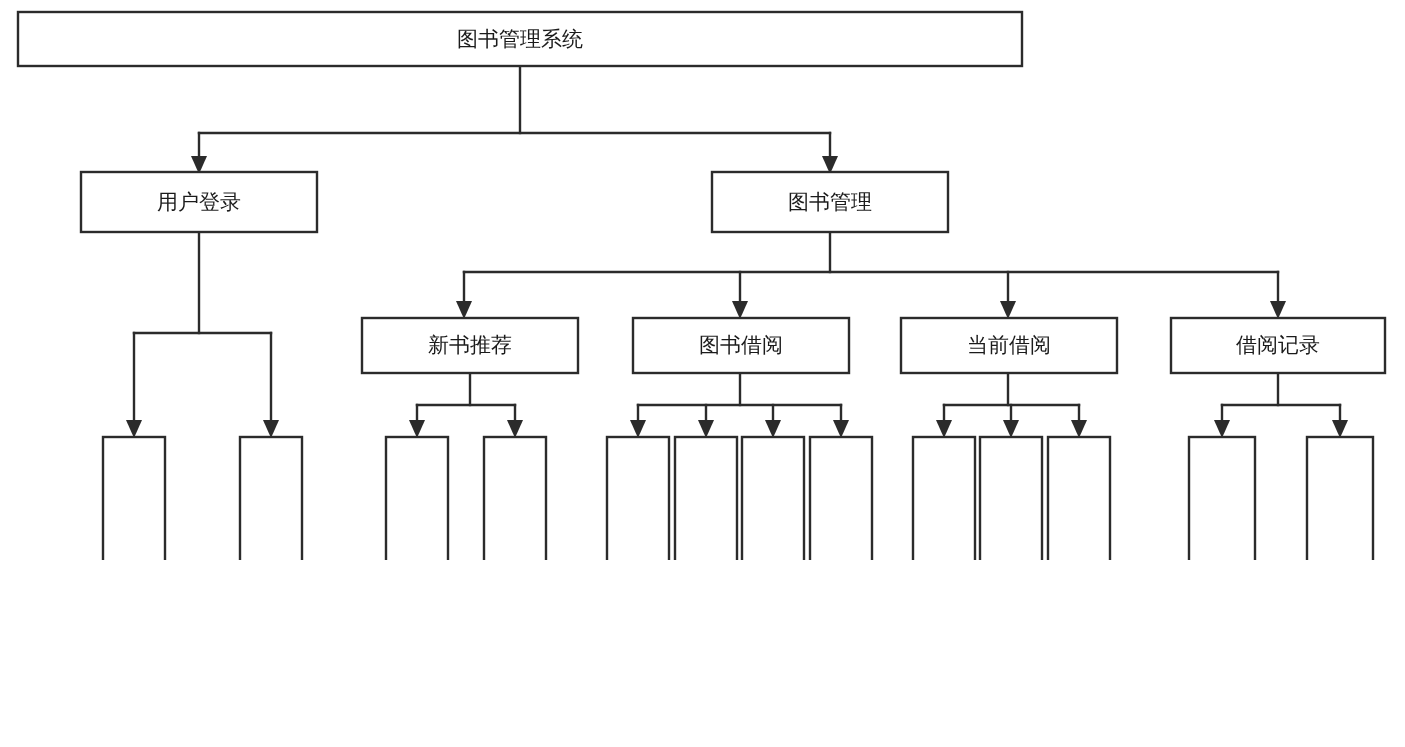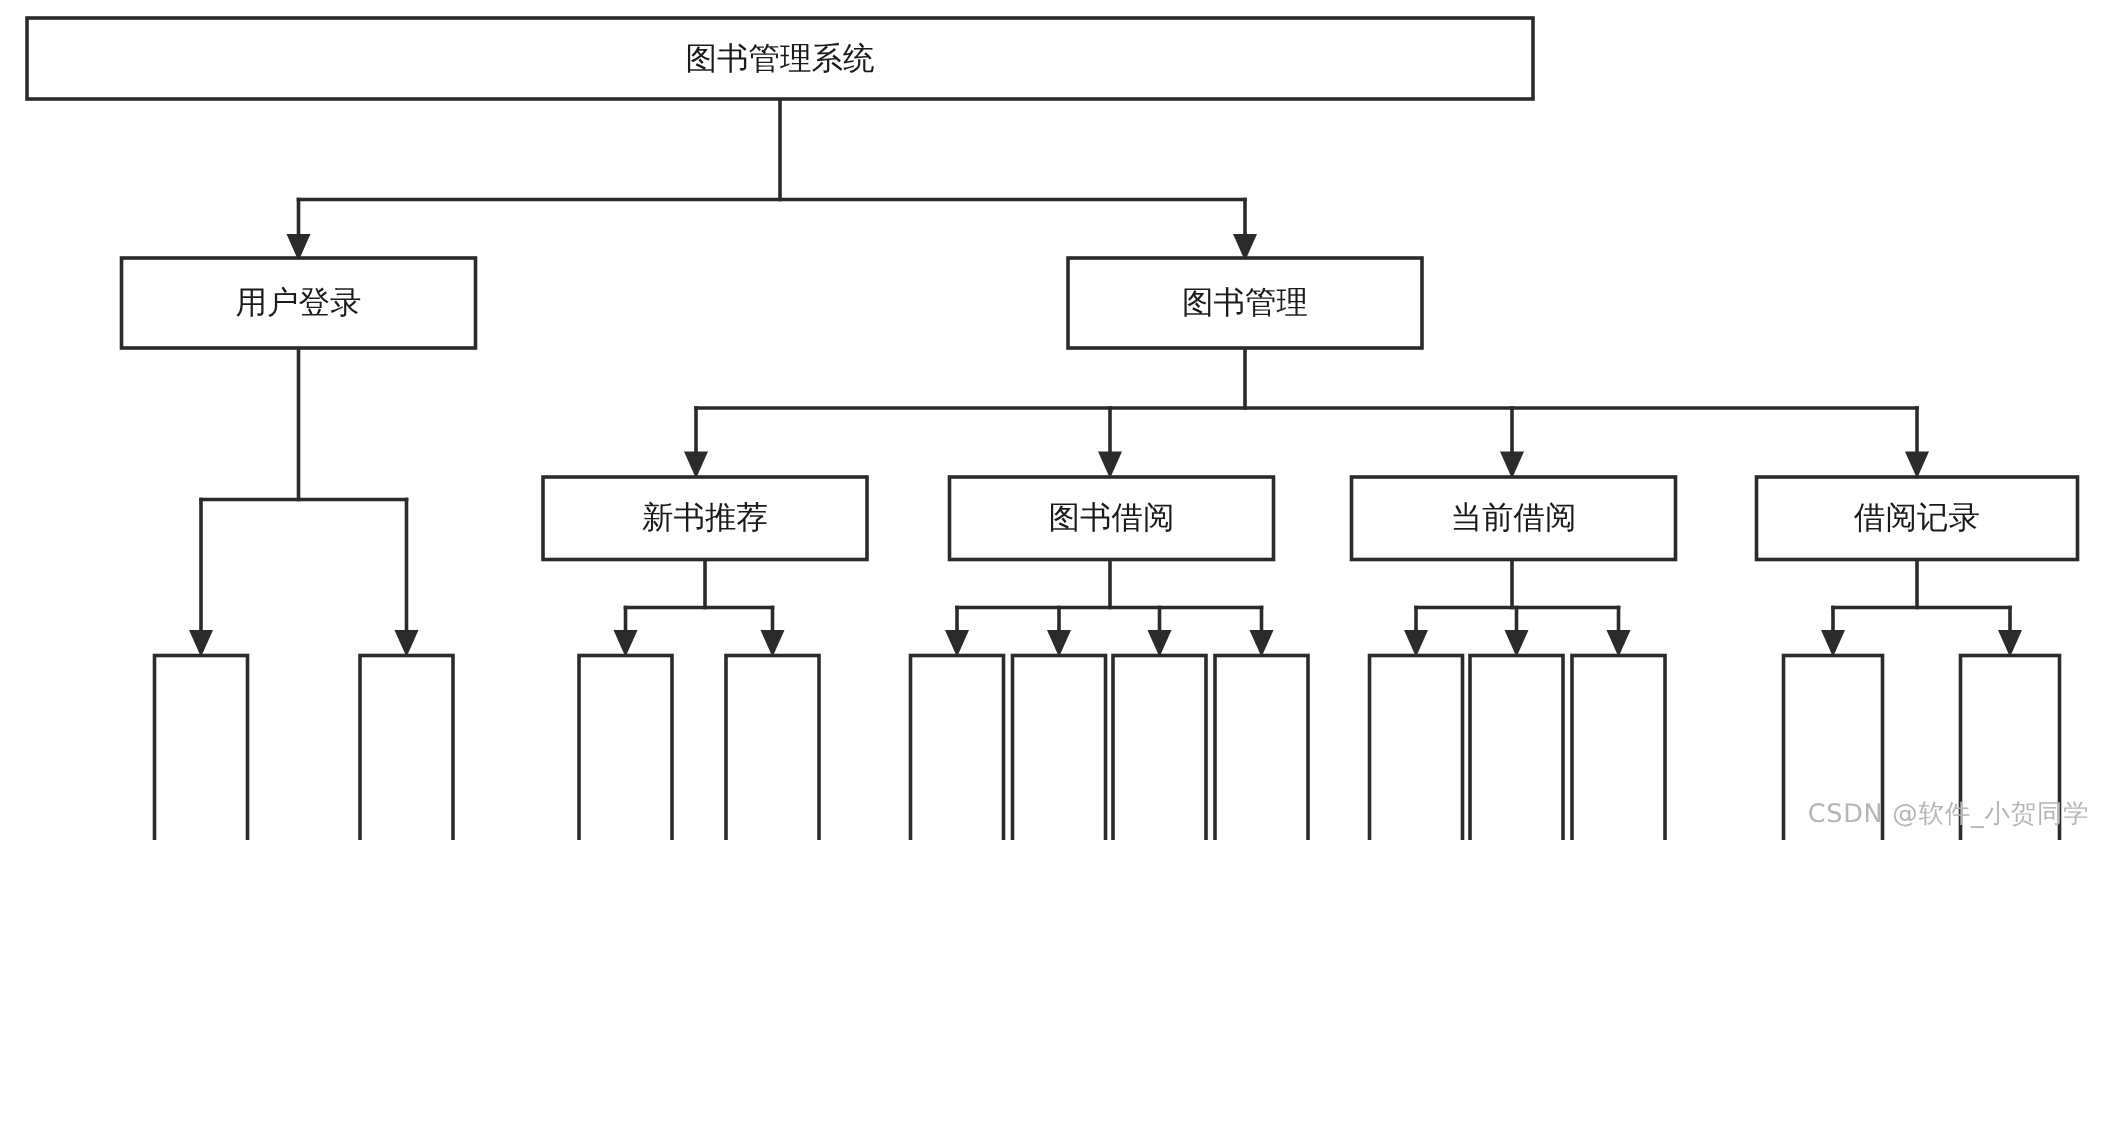--- a/index.html
+++ b/index.html
@@ -202,14 +202,13 @@
   <div class="node-label-v" style="left:742px; top:437px; width:62px; height:297px; display:flex; align-items:flex-start; justify-content:center; padding-top:8px; box-sizing:border-box;">编辑图书（管理员）</div>
   <div class="node-label-v" style="left:810px; top:437px; width:62px; height:297px; display:flex; align-items:center; justify-content:center;">借阅图书</div>
 
   <div class="node-label-v" style="left:913px; top:437px; width:62px; height:297px; display:flex; align-items:center; justify-content:center;">查询图书</div>
   <div class="node-label-v" style="left:980px; top:437px; width:62px; height:297px; display:flex; align-items:center; justify-content:center;">归还图书</div>
   <div class="node-label-v" style="left:1048px; top:437px; width:62px; height:297px; display:flex; align-items:flex-start; justify-content:center; padding-top:8px; box-sizing:border-box;">确认归还（管理员）</div>
 
   <div class="node-label-v" style="left:1189px; top:437px; width:66px; height:297px; display:flex; align-items:center; justify-content:center;">新增借阅记录</div>
   <div class="node-label-v" style="left:1307px; top:437px; width:66px; height:297px; display:flex; align-items:center; justify-content:center;">查询借阅记录</div>
 
-  <div class="watermark">CSDN @软件_小贺同学</div>
 </div>
 
 </body></html>

